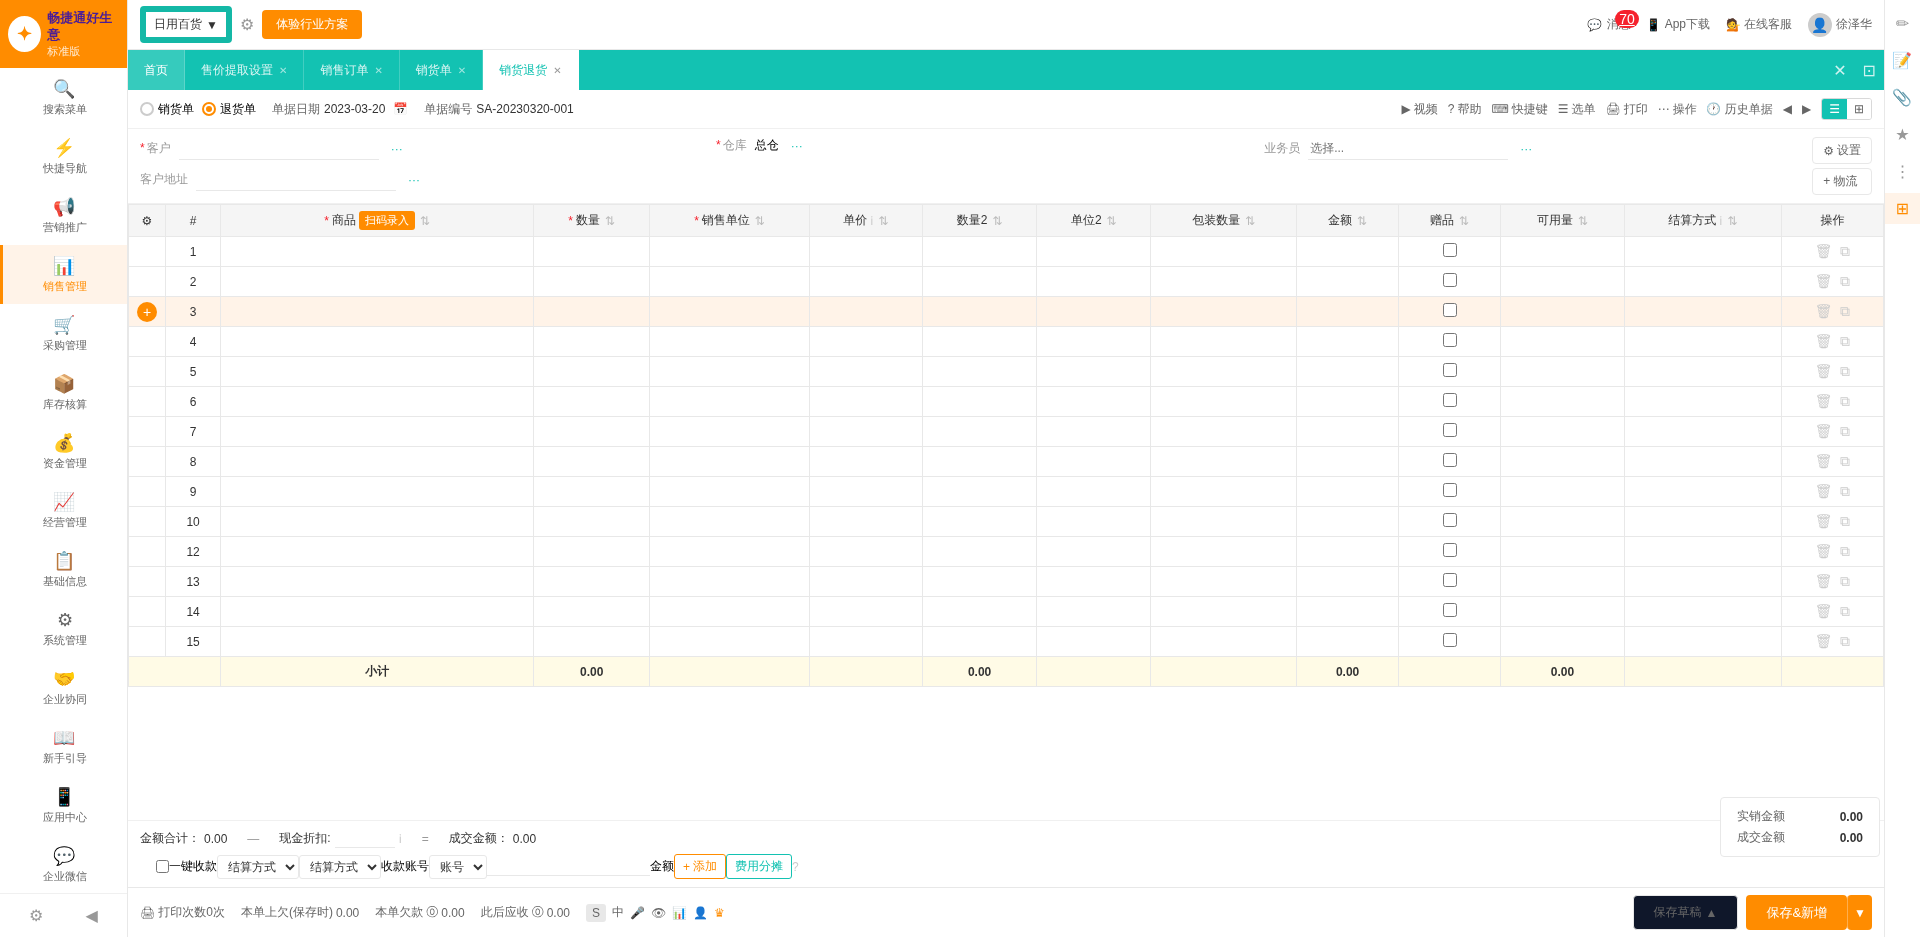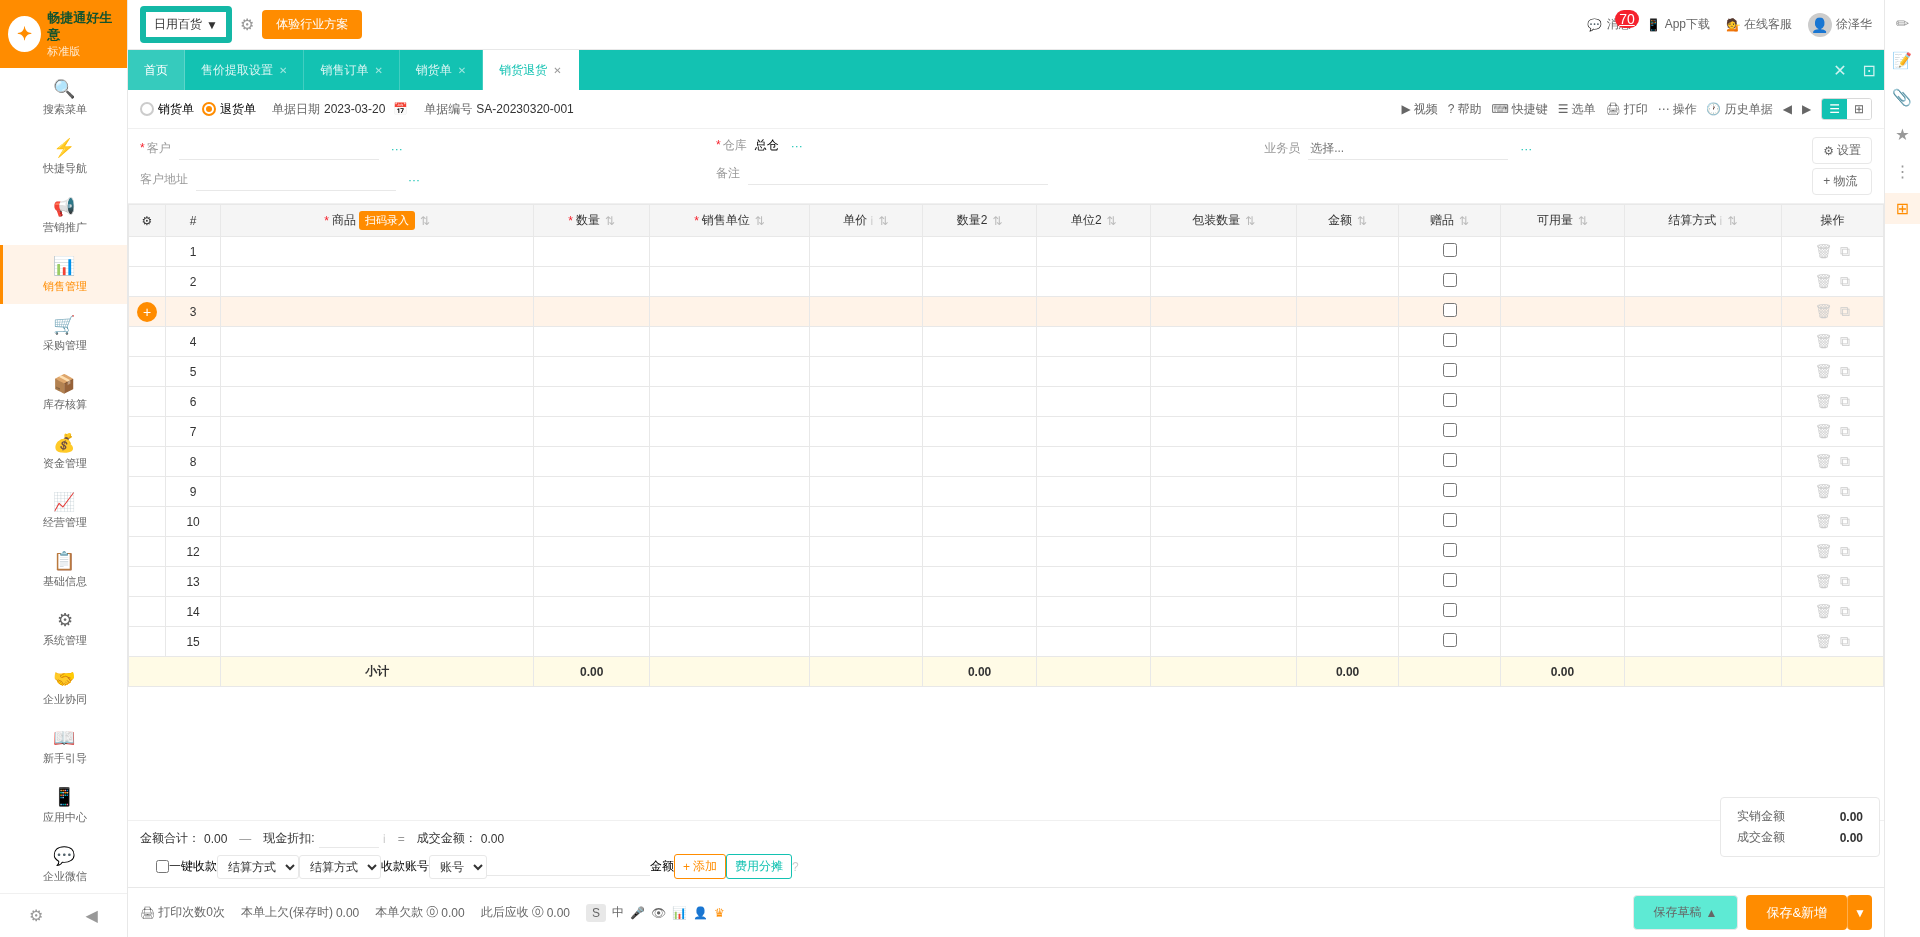--- a/index.html
+++ b/index.html
@@ -4,21 +4,21 @@
   <style>
     * { box-sizing: border-box; margin: 0; padding: 0; font-family: 'Microsoft YaHei', Arial, sans-serif; font-size: 12px; }
     body { display: flex; height: 937px; overflow: hidden; background: #f5f5f5; }
 
     
     .sidebar { width: 128px; background: #fff; display: flex; flex-direction: column; border-right: 1px solid #e8e8e8; flex-shrink: 0; }
     .sidebar-logo { background: #ff8c00; color: #fff; padding: 10px 8px; display: flex; align-items: center; gap: 6px; min-height: 50px; }
     .sidebar-logo-icon { width: 36px; height: 36px; background: #fff; border-radius: 50%; display: flex; align-items: center; justify-content: center; }
     .sidebar-logo-icon span { color: #ff8c00; font-size: 18px; font-weight: bold; }
     .sidebar-logo-text { display: flex; flex-direction: column; line-height: 1.3; }
-    .sidebar-logo-title { font-size: 13px; font-weight: bold; color: #14532d; }
+    .sidebar-logo-title { font-size: 13px; font-weight: bold; color: #4c1d95; }
     .sidebar-logo-sub { font-size: 11px; color: rgba(255,255,255,0.8); }
     .sidebar-nav { flex: 1; overflow-y: auto; }
     .sidebar-item { display: flex; flex-direction: column; align-items: center; padding: 10px 4px; cursor: pointer; color: #666; border-left: 3px solid transparent; }
     .sidebar-item.active { background: #fff3e8; color: #ff8c00; border-left-color: #ff8c00; }
     .sidebar-item-icon { font-size: 18px; margin-bottom: 2px; }
     .sidebar-item-label { font-size: 11px; text-align: center; }
     .sidebar-bottom { padding: 8px; display: flex; justify-content: space-around; border-top: 1px solid #f0f0f0; }
     .sidebar-bottom-btn { background: none; border: none; cursor: pointer; color: #999; font-size: 16px; padding: 4px; }
 
     
@@ -86,21 +86,21 @@
     .checkbox { width: 14px; height: 14px; }
     .action-btn { background: none; border: none; cursor: pointer; color: #ccc; font-size: 14px; padding: 2px; }
     .copy-btn { background: none; border: none; cursor: pointer; color: #ccc; font-size: 14px; padding: 2px; }
     .add-row-btn { background: #ff8c00; color: #fff; border: none; border-radius: 50%; width: 20px; height: 20px; cursor: pointer; display: flex; align-items: center; justify-content: center; font-size: 14px; }
     .table-subtotal { background: #fffbe6; font-weight: bold; }
     .gear-th { background: #f5f5f5; border: 1px solid #e8e8e8; width: 30px; text-align: center; }
     .th-with-sort { display: flex; align-items: center; justify-content: center; gap: 3px; }
 
     
     .footer { border-top: 1px solid #f0f0f0; padding: 8px 12px; }
-    .footer-row1 { display: flex; align-items: center; gap: 12px; color: #333; flex-wrap: wrap; }
+    .footer-row1 { display: flex; align-items: center; gap: 20px; color: #333; flex-wrap: wrap; }
     .footer-sum { display: flex; align-items: center; gap: 4px; }
     .footer-dash { color: #999; }
     .footer-equal { color: #999; }
     .footer-row2 { display: flex; align-items: center; flex-wrap: wrap; margin-top: 6px; padding-left: 16px; }
     .footer-checkbox { width: 13px; height: 13px; }
     .footer-select { border: 1px solid #e8e8e8; border-radius: 3px; padding: 3px 6px; color: #333; cursor: pointer; background: #fff; }
     .footer-input { border: none; border-bottom: 1px solid #e8e8e8; padding: 2px 4px; min-width: 60px; outline: none; }
     .footer-add-btn { background: none; border: 1px solid #ff8c00; color: #ff8c00; border-radius: 3px; padding: 3px 8px; cursor: pointer; display: flex; align-items: center; gap: 3px; }
     .footer-fenyong-btn { background: #fff; border: 1px solid #13c2b2; color: #13c2b2; border-radius: 3px; padding: 3px 8px; cursor: pointer; }
     .footer-help { color: #ccc; cursor: pointer; }
@@ -109,21 +109,21 @@
     .right-summary { position: fixed; right: 40px; bottom: 80px; background: #fff; border: 1px solid #e8e8e8; border-radius: 4px; padding: 8px 16px; min-width: 160px; }
     .summary-row { display: flex; justify-content: space-between; align-items: center; gap: 20px; padding: 2px 0; }
     .summary-label { color: #666; }
     .summary-value { color: #333; font-weight: bold; }
 
     
     .bottom-bar { height: 50px; background: #fff; border-top: 1px solid #e8e8e8; display: flex; align-items: center; justify-content: space-between; padding: 0 12px; }
     .bottom-left { display: flex; align-items: center; gap: 16px; color: #666; font-size: 12px; }
     .bottom-stat { display: flex; align-items: center; gap: 3px; }
     .bottom-right { display: flex; gap: 8px; }
-    .btn-save-draft { background: #5eead4; border: 1px solid #e8e8e8; color: #666; border-radius: 4px; padding: 8px 20px; cursor: pointer; display: flex; align-items: center; gap: 4px; }
+    .btn-save-draft { background: #0f172a; border: 1px solid #e8e8e8; color: #666; border-radius: 4px; padding: 8px 20px; cursor: pointer; display: flex; align-items: center; gap: 4px; }
     .btn-save-new { background: #ff8c00; border: none; color: #fff; border-radius: 4px; padding: 8px 20px; cursor: pointer; font-size: 13px; }
     .btn-dropdown { background: #ff8c00; border: none; color: #fff; border-radius: 4px; padding: 8px 6px; cursor: pointer; border-left: 1px solid rgba(255,255,255,0.3); }
 
     
     .right-panel { width: 36px; background: #fff; border-left: 1px solid #e8e8e8; display: flex; flex-direction: column; align-items: center; padding: 8px 0; gap: 6px; }
     .rp-btn { background: none; border: none; cursor: pointer; color: #999; font-size: 16px; padding: 6px 0; width: 100%; display: flex; justify-content: center; }
 
     
     ::-webkit-scrollbar { width: 6px; height: 6px; }
     ::-webkit-scrollbar-track { background: #f1f1f1; }
@@ -348,24 +348,20 @@
           <span class="field-label">客户地址</span>
           <input class="field-input" type="text" style="max-width: 200px;">
           <span class="field-dots">···</span>
         </div>
       </div>
       <div style="flex: 1; display: flex; flex-direction: column; gap: 8px; margin-left: 28px;">
         <div class="form-row">
           <span class="field-label required">仓库</span>
           <span>总仓</span>
           <span class="field-dots">···</span>
-        </div>
-        <div class="form-row">
-          <span class="field-label">备注</span>
-          <input class="field-input" type="text" style="max-width: 300px;">
         </div>
       </div>
       <div style="flex: 1; display: flex; flex-direction: column; gap: 8px;">
         <div class="form-row">
           <span class="field-label">业务员</span>
           <input class="field-input" type="text" placeholder="选择..." style="max-width: 200px;">
           <span class="field-dots">···</span>
         </div>
       </div>
       <div class="side-buttons">

